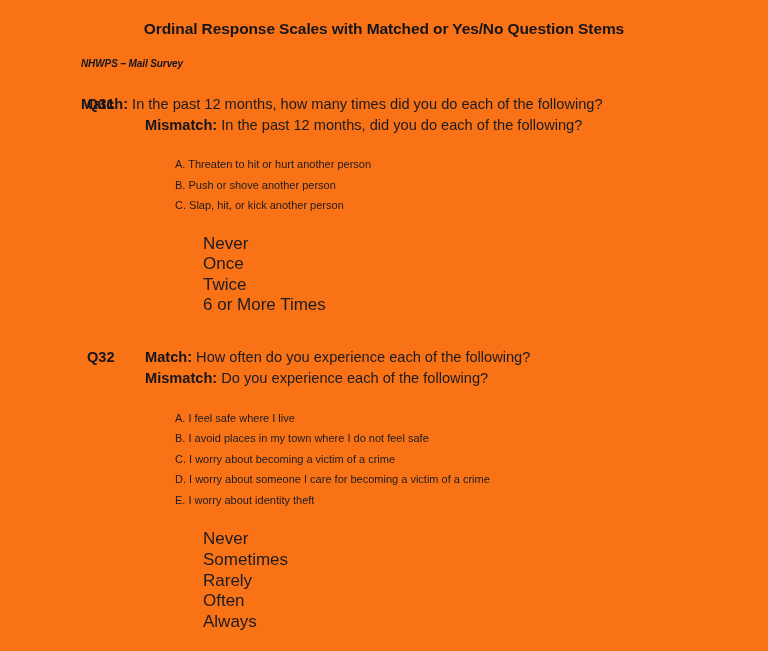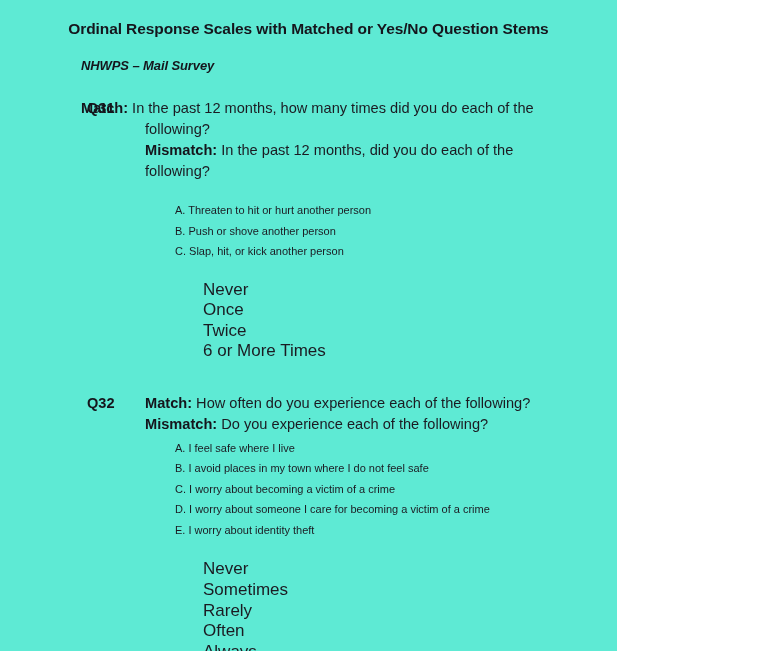--- a/index.html
+++ b/index.html
@@ -12,40 +12,40 @@
     width: 768px;
     height: 651px;
     overflow: hidden;
     font-family: "Liberation Sans", sans-serif;
     color: #1b1b22;
     -webkit-font-smoothing: antialiased;
   }
 
   .page {
     position: relative;
-    width: 617px;
+    width: 768px;
     height: 651px;
-    background: #5eead4;
+    background: #f97316;
     box-sizing: border-box;
   }
 
   
   .doc-title {
     text-align: center;
     font-size: 15.5px;
     font-weight: bold;
     letter-spacing: -0.1px;
     margin: 0;
     padding: 20px 40px 0 40px;
     color: #15151c;
   }
 
   
   .survey-name {
-    font-size: 13px;
+    font-size: 10px;
     font-weight: bold;
     font-style: italic;
     margin: 0;
     padding: 20px 0 0 81px;
     color: #15151c;
     letter-spacing: -0.1px;
   }
 
   
   .question-block {
@@ -92,21 +92,21 @@
 
   
   .item-list {
     list-style: none;
     margin: 0;
     padding: 0 0 0 175px;
     font-size: 11px;
     line-height: 20.5px;
   }
   #items-q31 { margin-top: 18px; }
-  #items-q32 { margin-top: 3px; }
+  #items-q32 { margin-top: 19px; }
   .item-list li {
     white-space: nowrap;
     color: #1b1b22;
   }
 
   
   .scale-list {
     list-style: none;
     margin: 0;
     padding: 0 0 0 203px;

